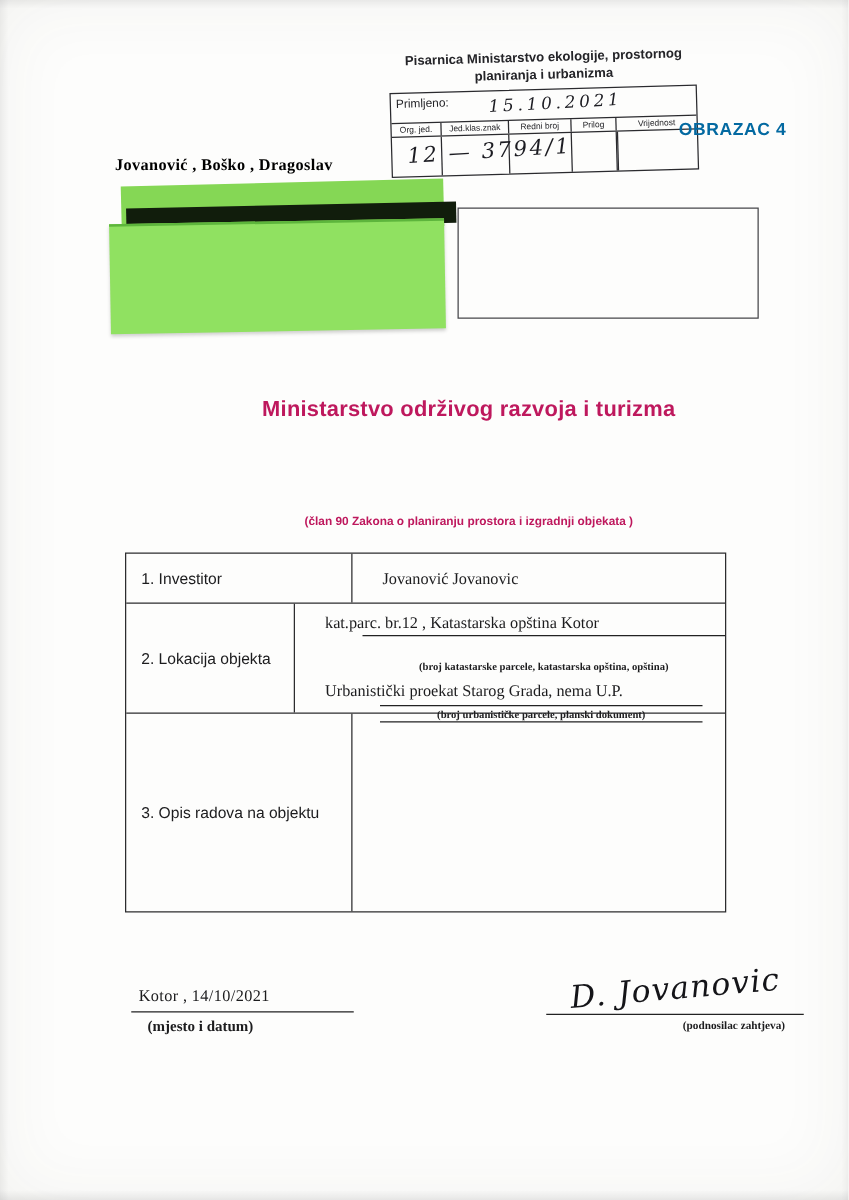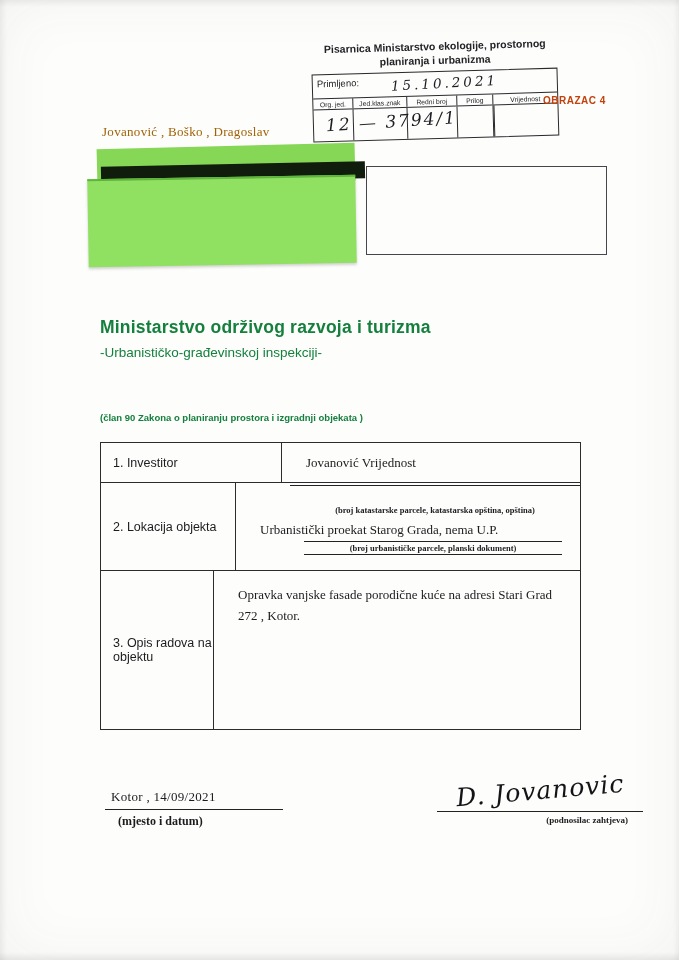--- a/index.html
+++ b/index.html
@@ -40,46 +40,46 @@
   .c1 { width: 40px; } .c2 { width: 54px; } .c3 { width: 50px; } .c4 { width: 36px; }
   .stamp-values { position: relative; height: 31px; display: flex; }
   .stamp-values .vcell { border-right: 1.2px solid #2a2a2e; height: 100%; }
   .stamp-values .vcell:last-child { border-right: none; flex: 1; }
   .stamp-casenum { position: absolute; left: 12px; top: 3px; font-size: 17px;
     letter-spacing: 2px; transform: rotate(-2deg); white-space: nowrap; }
 
   .form-code {
     position: absolute; left: 543px; top: 95px;
     font-family: "Liberation Sans", sans-serif; font-weight: bold;
-    font-size: 10px; letter-spacing: 0.5px; color: #c2410c;
+    font-size: 14px; letter-spacing: 0.5px; color: #0369a1;
   }
 
   .applicant-line {
-    position: absolute; left: 102px; top: 124px;
-    font-size: 13px; color: #a16207; letter-spacing: 0.3px;
+    position: absolute; left: 92px; top: 124px;
+    font-size: 13px; color: #000000; letter-spacing: 0.3px; font-weight: bold;
   }
 
   
   .note-back  { position:absolute; left: 97px;  top: 146px; width: 258px; height: 38px;
     background: #85d755; transform: rotate(-1.4deg); }
   .note-strip { position:absolute; left: 101px; top: 164px; width: 264px; height: 17px;
     background: #111d0c; transform: rotate(-1.2deg); }
   .note-front { position:absolute; left: 88px;  top: 177px; width: 268px; height: 88px;
     background: #90e161; border-top: 2px solid #5db53c; transform: rotate(-1deg);
     box-shadow: 0 2px 3px rgba(0,0,0,0.18); }
 
   
   .address-box { position:absolute; left: 366px; top: 166px; width: 241px; height: 89px;
     border: 1.6px solid #46464a; background: #fdfdfc; }
   .address-caption { position:absolute; left: 350px; top: 259px; width: 292px;
     text-align: center; font-size: 9.5px; color: #2b2b2b; }
 
   
-  .heading { position:absolute; left: 100px; width: 550px; text-align: left;
-    font-family: "Liberation Sans", sans-serif; color: #15803d; }
+  .heading { position:absolute; left: 100px; width: 550px; text-align: center;
+    font-family: "Liberation Sans", sans-serif; color: #be185d; }
   .h-ministry { top: 317px; font-size: 17.5px; font-weight: bold; letter-spacing: 0.2px; }
   .h-insp     { top: 345px; font-size: 13.5px; }
   .h-form     { top: 389px; font-size: 14.5px; font-weight: bold; }
   .h-law      { top: 412px; font-size: 9.5px; font-weight: bold; }
 
   
   .form-table { position:absolute; left: 100px; top: 442px; width: 481px;
     border: 1.7px solid #2c2c2e; color: #1c1c1e; font-size: 13px; }
   .tr { display: flex; border-bottom: 1.7px solid #2c2c2e; }
   .tr:last-child { border-bottom: none; }
@@ -157,46 +157,43 @@
 
   <div class="applicant-line">Jovanović , Boško , Dragoslav</div>
 
   <div class="note-back"></div>
   <div class="note-strip"></div>
   <div class="note-front"></div>
 
   <div class="address-box"></div>
 
   <div class="heading h-ministry">Ministarstvo održivog razvoja i turizma</div>
-  <div class="heading h-insp">-Urbanističko-građevinskoj inspekciji-</div>
   <div class="heading h-law">(član 90 Zakona o planiranju prostora i izgradnji objekata )</div>
 
   <div class="form-table">
     <div class="tr r1">
       <div class="tl">1. Investitor</div>
-      <div class="tv">Jovanović Vrijednost</div>
+      <div class="tv">Jovanović Jovanovic</div>
     </div>
     <div class="tr r2">
       <div class="tl">2. Lokacija objekta</div>
       <div class="tv">
+        <div class="loc-line1">kat.parc. br.12  , Katastarska  opština Kotor</div>
         <div class="loc-cap1">(broj katastarske parcele, katastarska opština, opština)</div>
         <div class="loc-line2">Urbanistički proekat  Starog Grada,  nema  U.P.</div>
         <div class="loc-cap2">(broj urbanističke parcele, planski dokument)</div>
       </div>
     </div>
     <div class="tr r3">
       <div class="tl">3. Opis radova na objektu</div>
-      <div class="tv">
-        <div class="desc-text">Opravka  vanjske fasade porodične kuće na adresi Stari Grad 272 , Kotor.</div>
-      </div>
     </div>
   </div>
 
   <div class="place-block">
-    <div class="place-text">Kotor , 14/09/2021</div>
+    <div class="place-text">Kotor , 14/10/2021</div>
   </div>
   <div class="place-caption">(mjesto i datum)</div>
 
   <div class="sign-block">
     <span class="sign-script">D. Jovanovic</span>
   </div>
   <div class="sign-caption">(podnosilac zahtjeva)</div>
 
 </div>
 

